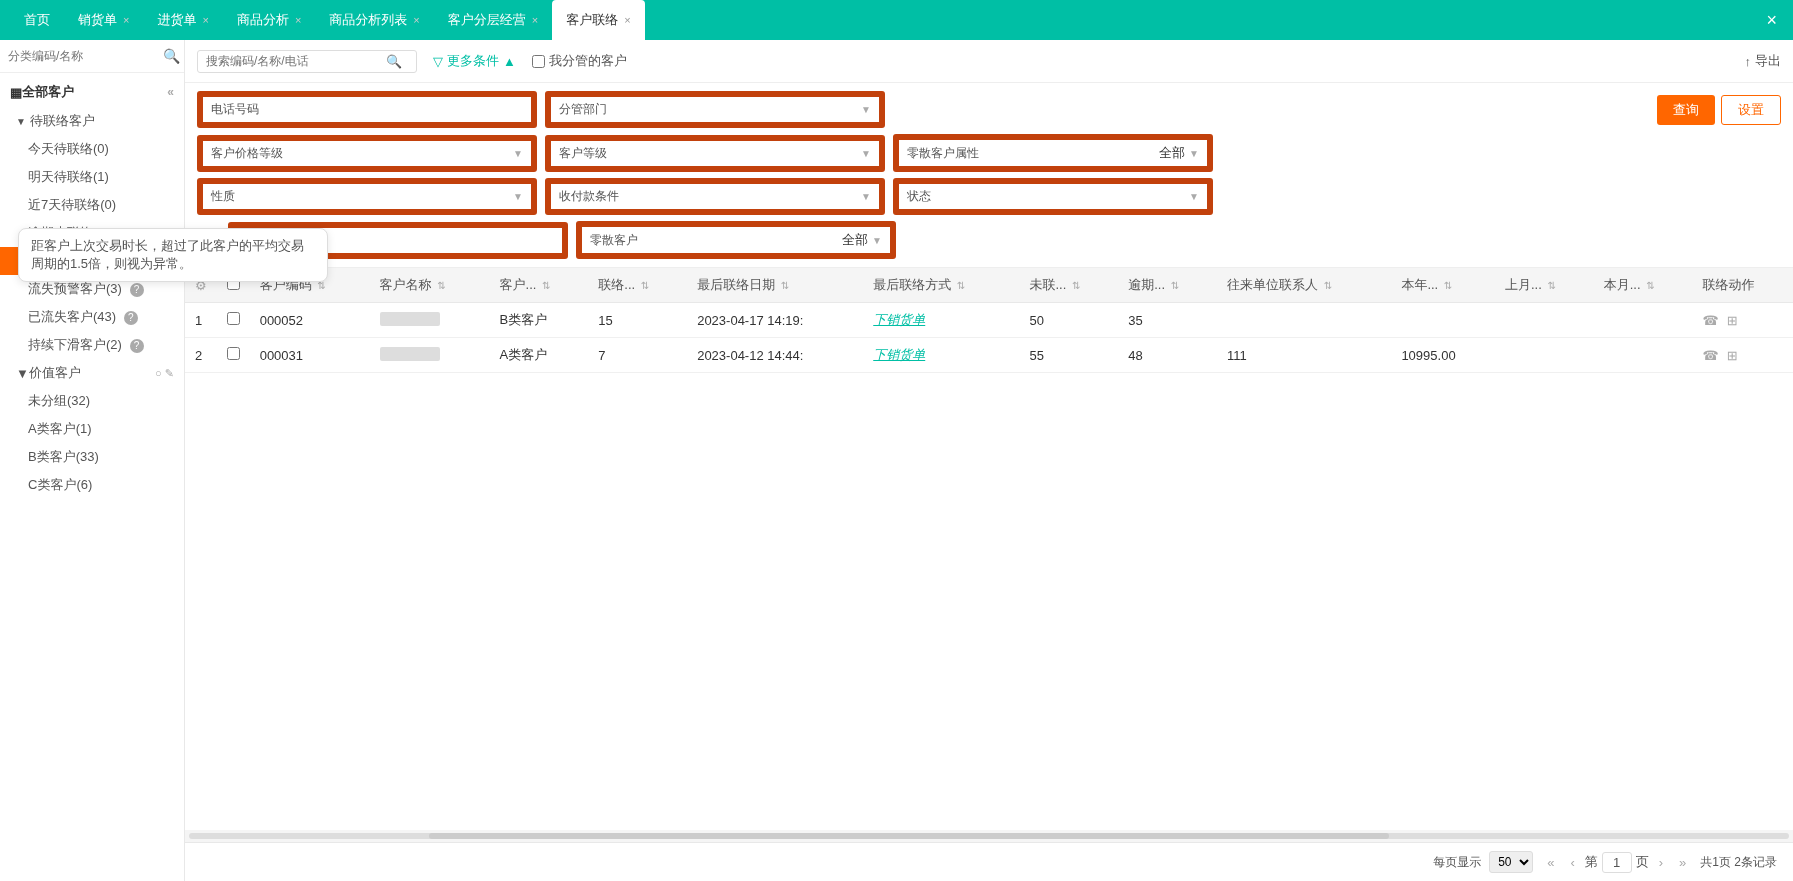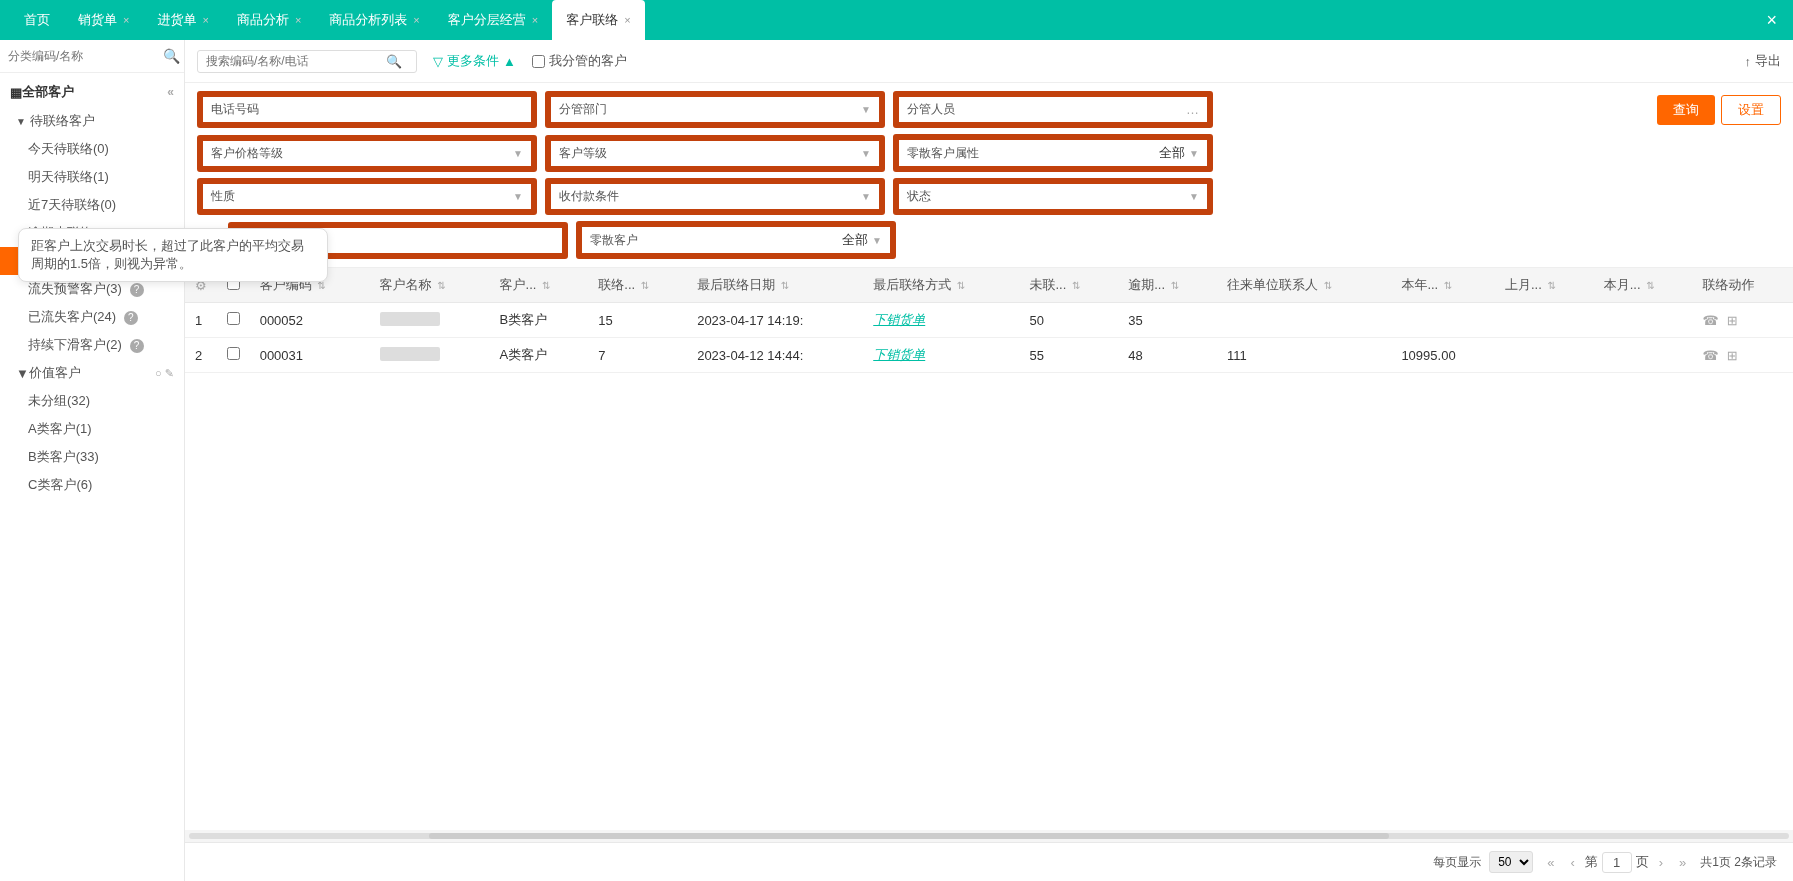--- a/index.html
+++ b/index.html
@@ -264,21 +264,21 @@
 
       <div class="sidebar-item active">
         <span>回购异常客户(2)</span>
         <span style="margin-left:4px;background:#aaa;color:#fff;border-radius:50%;width:14px;height:14px;display:inline-flex;align-items:center;justify-content:center;font-size:10px;">?</span>
       </div>
       <div class="sidebar-item">
         <span>流失预警客户(3)</span>
         <span style="margin-left:4px;background:#aaa;color:#fff;border-radius:50%;width:14px;height:14px;display:inline-flex;align-items:center;justify-content:center;font-size:10px;">?</span>
       </div>
       <div class="sidebar-item">
-        <span>已流失客户(24)</span>
+        <span>已流失客户(43)</span>
         <span style="margin-left:4px;background:#aaa;color:#fff;border-radius:50%;width:14px;height:14px;display:inline-flex;align-items:center;justify-content:center;font-size:10px;">?</span>
       </div>
       <div class="sidebar-item">
         <span>持续下滑客户(2)</span>
         <span style="margin-left:4px;background:#aaa;color:#fff;border-radius:50%;width:14px;height:14px;display:inline-flex;align-items:center;justify-content:center;font-size:10px;">?</span>
       </div>
 
       <div class="sidebar-price-group">
         <span class="arrow">▼</span>
         <span>价值客户</span>
@@ -319,24 +319,20 @@
 
     <div class="advanced-filters">
 
       <div class="filter-row">
         <div class="filter-cell" style="min-width:340px;">
           <span class="label">电话号码</span>
         </div>
         <div class="filter-cell" style="min-width:340px;">
           <span class="label">分管部门</span>
           <span class="arrow">▼</span>
-        </div>
-        <div class="filter-cell" style="min-width:320px;">
-          <span class="label">分管人员</span>
-          <span style="color:#aaa;cursor:pointer;margin-left:auto;">…</span>
         </div>
         <div class="action-btns">
           <button class="btn-query">查询</button>
           <button class="btn-settings">设置</button>
         </div>
       </div>
 
       <div class="filter-row">
         <div class="filter-cell" style="min-width:340px;">
           <span class="label">客户价格等级</span>

